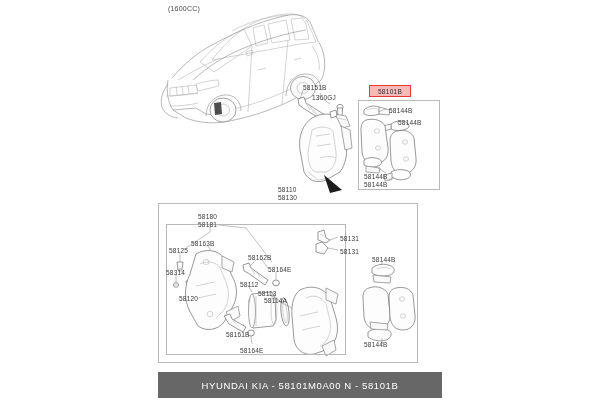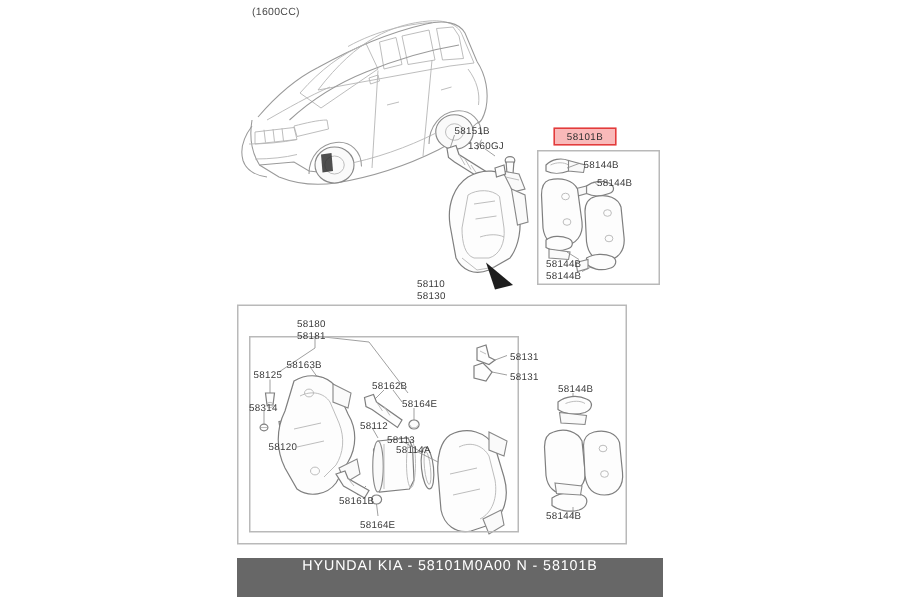--- a/index.html
+++ b/index.html
@@ -95,20 +95,21 @@
 
   
   .footer {
     position: absolute;
     left: 158px;
     top: 372px;
     width: 284px;
     height: 26px;
     background: #676767;
     display: flex;
+    align-items: center;
     justify-content: center;
   }
   .footer-text {
     color: #ffffff;
     font-size: 9.5px;
     letter-spacing: 0.6px;
     white-space: nowrap;
   }
 
   svg { display: block; overflow: visible; }

